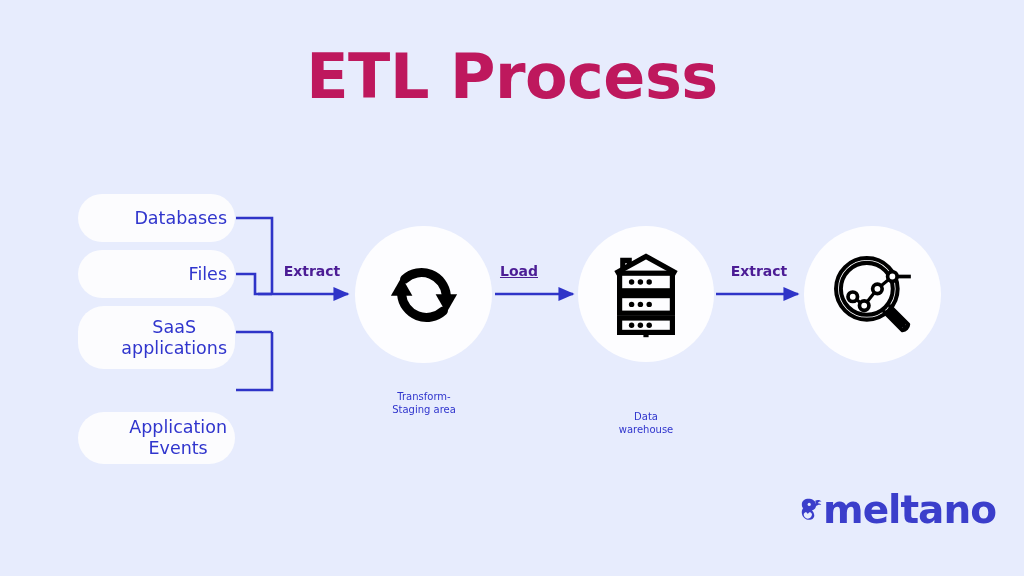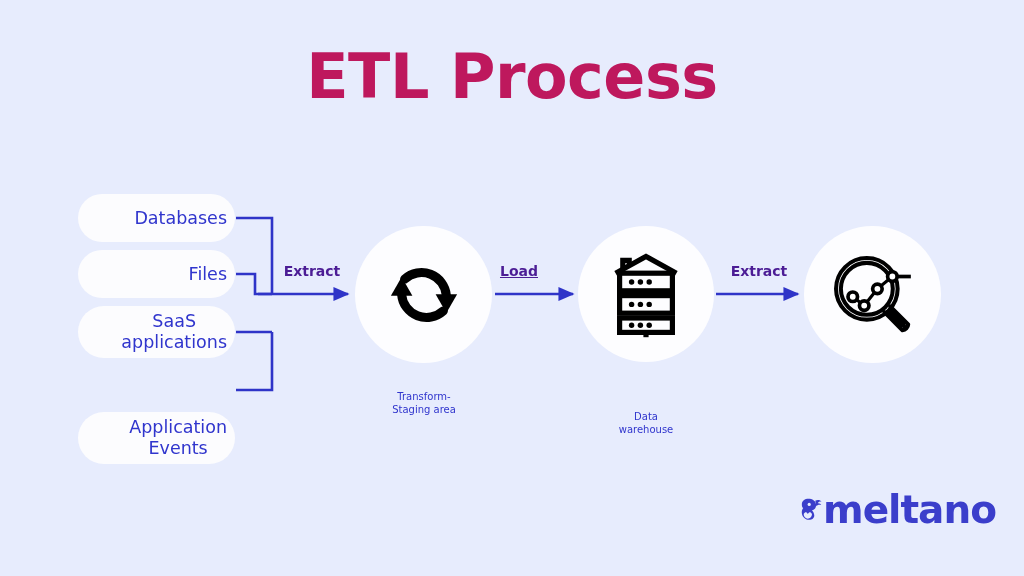--- a/index.html
+++ b/index.html
@@ -50,21 +50,21 @@
     align-items: center;
     justify-content: flex-end;
     text-align: center;
     color: #3035cd;
     font-size: 17.5px;
     line-height: 1.18;
     padding: 17px 8px;
   }
   #source-box-0 { top: 194px; height: 48px; }
   #source-box-1 { top: 250px; height: 48px; }
-  #source-box-2 { top: 306px; height: 52px; }
+  #source-box-2 { top: 306px; height: 63px; }
   #source-box-3 { top: 364px; height: 52px; margin-top: 48px; }
 
   .source-box .label { display: block; white-space: pre-line; }
 
   
   #connector-svg {
     position: absolute;
     left: 0;
     top: 0;
     width: 1024px;

